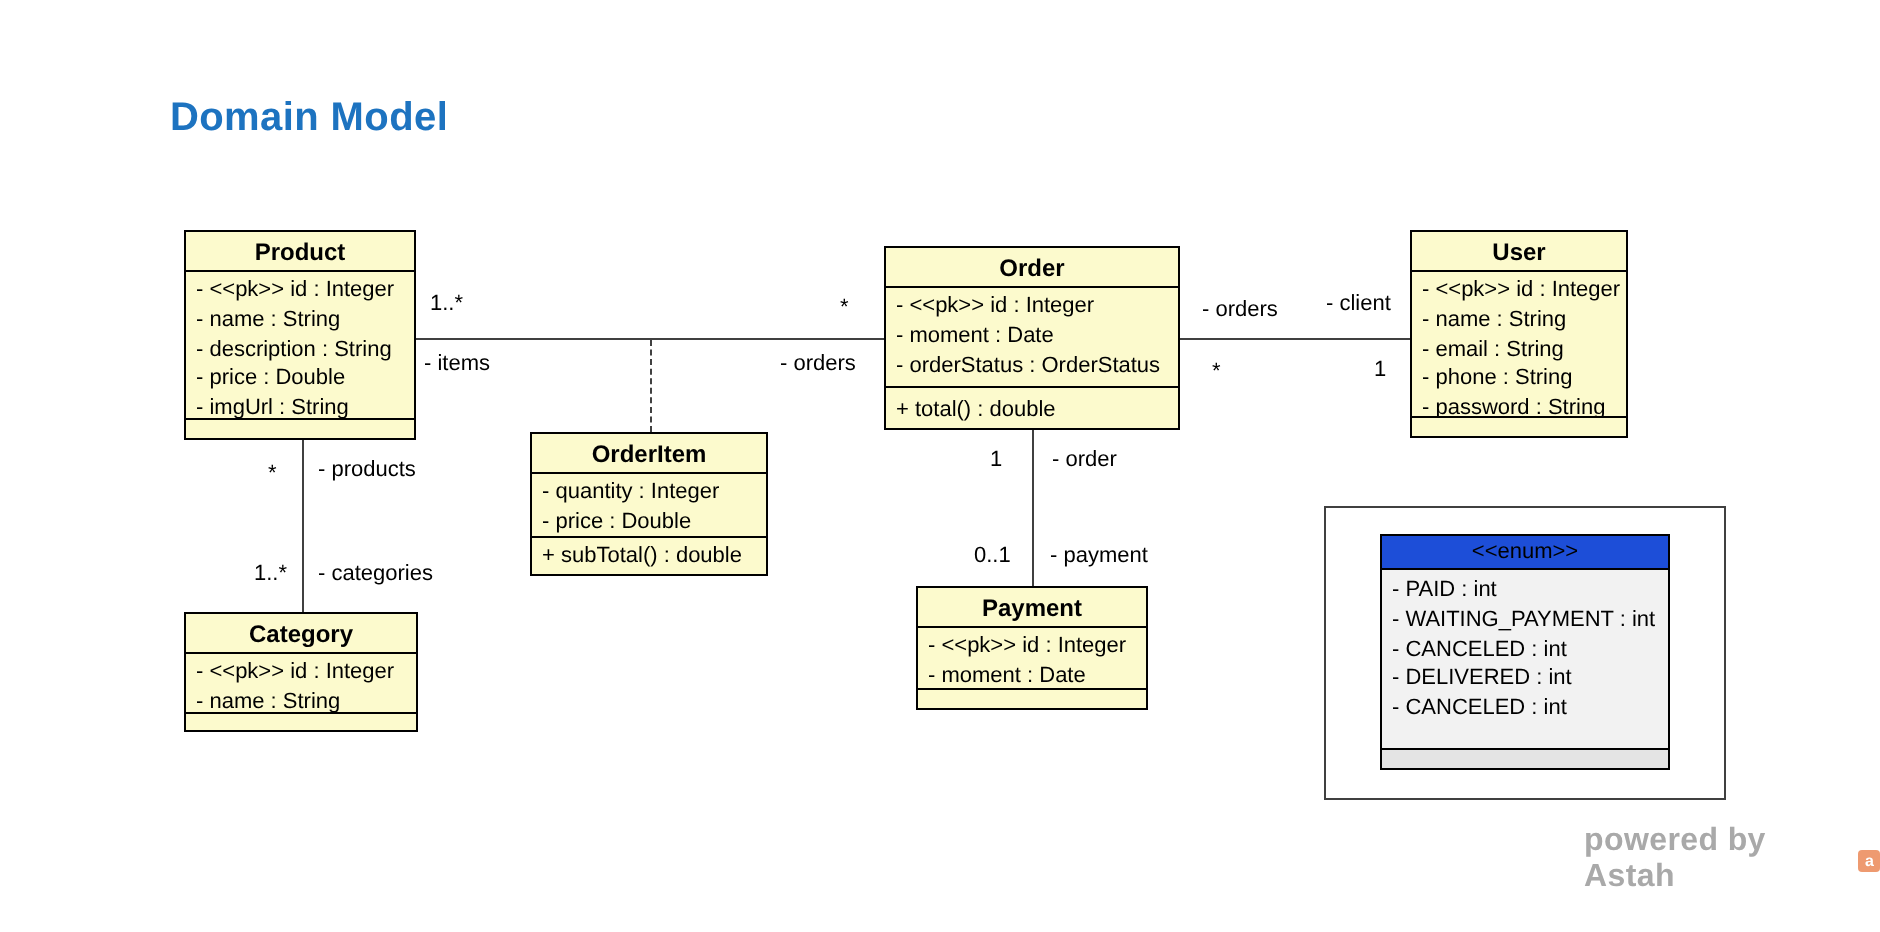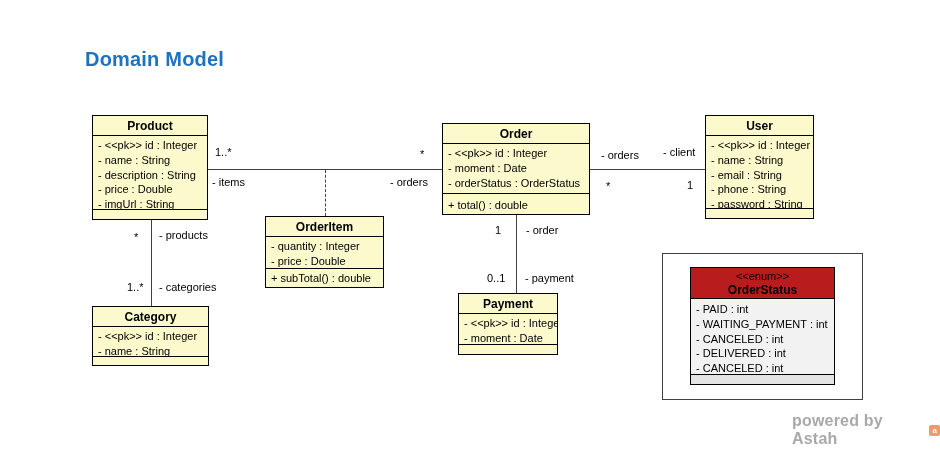--- a/index.html
+++ b/index.html
@@ -31,21 +31,21 @@
   
   #enum-frame {
     position:absolute; left:662px; top:253px; width:201px; height:147px;
     border:1px solid #404040; background:#ffffff;
   }
   #enum-box {
     position:absolute; left:690px; top:267px; width:145px; height:118px;
     border:1.5px solid #000; display:flex; flex-direction:column;
   }
   .e-title {
-    flex:0 0 auto; background:#b91c1c; text-align:center; padding:2px 2px 1px 2px;
+    flex:0 0 auto; background:#1d4ed8; text-align:center; padding:2px 2px 1px 2px;
     border-bottom:1px solid #000;
   }
   .e-stereotype { font-size:11px; line-height:13px; color:#000; }
   .e-name { font-size:12px; font-weight:bold; line-height:14px; color:#000; }
   .e-attrs { flex:1 1 auto; background:#f2f2f2; padding:3px 3px 1px 5px; border-bottom:1px solid #000; overflow:hidden; }
   .e-empty { flex:0 0 auto; height:9px; background:#e4e4e4; }
   
   .line-h { position:absolute; height:1px; background:#404040; }
   .line-v { position:absolute; width:1px; background:#404040; }
   .line-dash-v { position:absolute; width:0; border-left:1px dashed #404040; }
@@ -129,21 +129,21 @@
     <div class="c-attrs">
         <div class="m-line">- &lt;&lt;pk&gt;&gt; id : Integer</div>
         <div class="m-line">- moment : Date</div>
         <div class="m-line">- orderStatus : OrderStatus</div>
       </div>
     <div class="c-ops" style="padding-top:4px;">
         <div class="m-line">+ total() : double</div>
       </div>
   </div>
 
-  <div class="uml-class" style="left:458px;top:293px;width:100px;height:62px;">
+  <div class="uml-class" style="left:458px;top:293px;width:116px;height:62px;">
     <div class="c-title">Payment</div>
     <div class="c-attrs">
         <div class="m-line">- &lt;&lt;pk&gt;&gt; id : Integer</div>
         <div class="m-line">- moment : Date</div>
       </div>
     <div class="c-ops empty" style="height:9px;"></div>
   </div>
 
   <div class="uml-class" style="left:705px;top:115px;width:109px;height:104px;">
     <div class="c-title">User</div>
@@ -154,21 +154,20 @@
         <div class="m-line">- phone : String</div>
         <div class="m-line">- password : String</div>
       </div>
     <div class="c-ops empty" style="height:9px;"></div>
   </div>
 
   <div id="enum-frame"></div>
   <div id="enum-box">
     <div class="e-title">
       <div class="e-stereotype">&lt;&lt;enum&gt;&gt;</div>
-      <div class="e-name">OrderStatus</div>
     </div>
     <div class="e-attrs">
         <div class="m-line">- PAID : int</div>
         <div class="m-line">- WAITING_PAYMENT : int</div>
         <div class="m-line">- CANCELED : int</div>
         <div class="m-line">- DELIVERED : int</div>
         <div class="m-line">- CANCELED : int</div>
       </div>
     <div class="e-empty"></div>
   </div>

